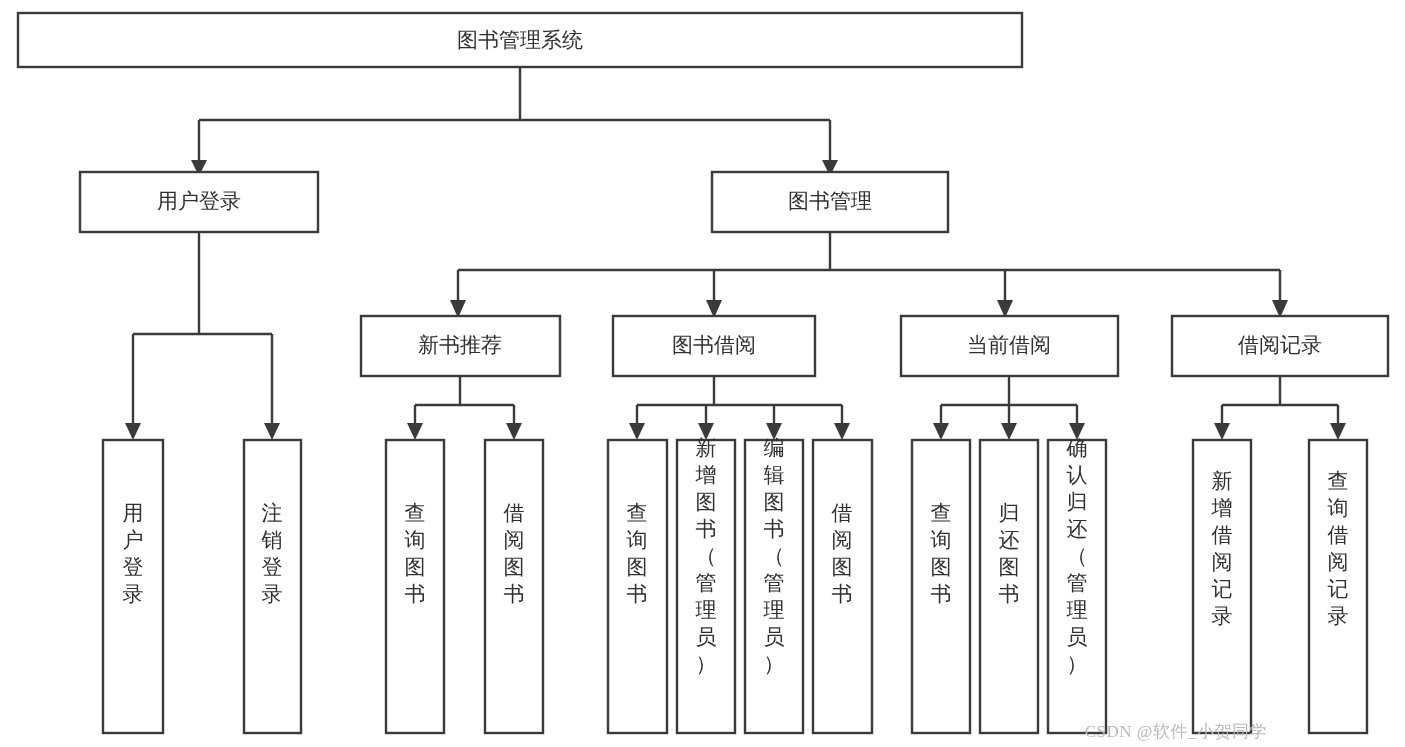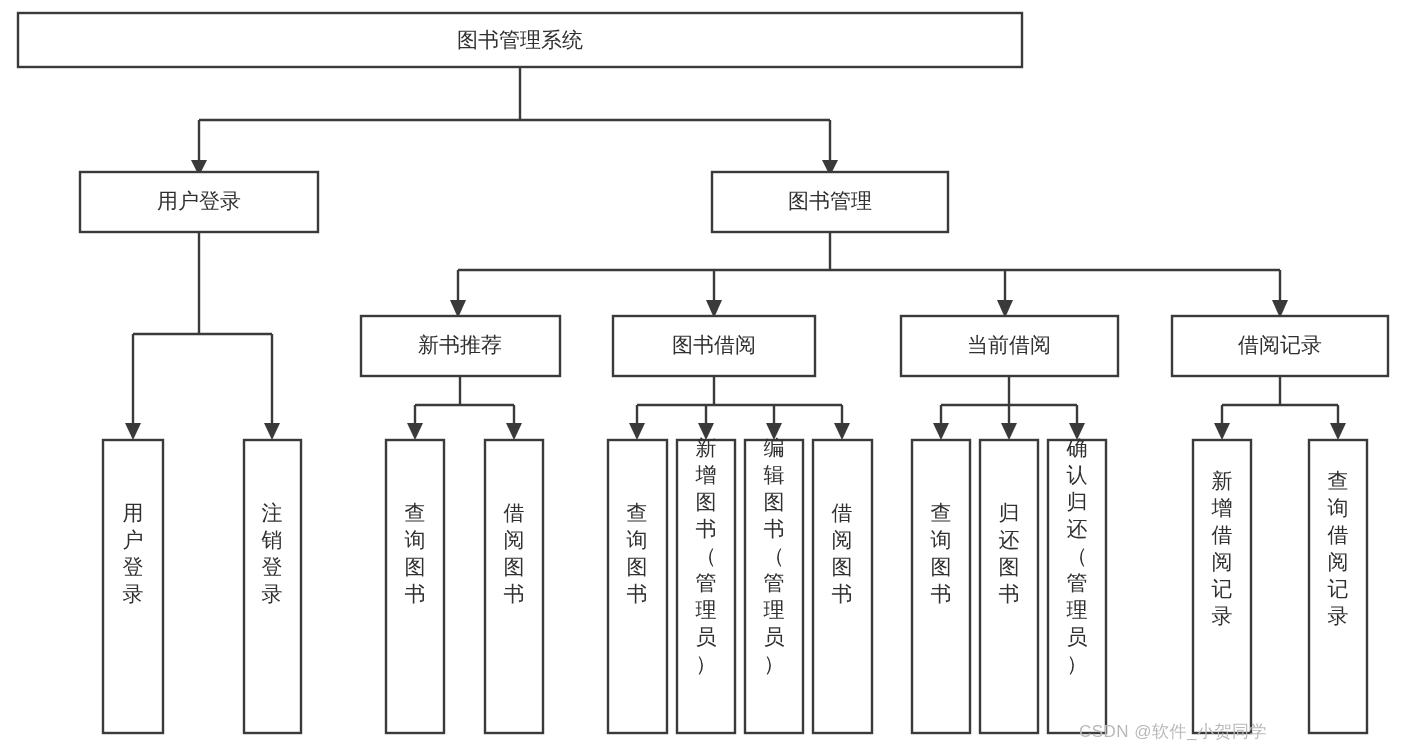--- a/index.html
+++ b/index.html
@@ -51,21 +51,21 @@
   .node-label-v {
     font-family: "Liberation Sans", "DejaVu Sans", sans-serif;
     font-size: 21px;
     fill: #303030;
     text-anchor: middle;
   }
   .watermark {
     position: absolute;
     right: 8px;
     bottom: 4px;
-    font-family: Liberation Sans, sans-serif;
+    font-family: Liberation Serif, serif;
     font-size: 17px;
     color: #b9b9b9;
     letter-spacing: 0.5px;
     white-space: nowrap;
     user-select: none;
   }
 </style>
 </head>
 <body>
 

